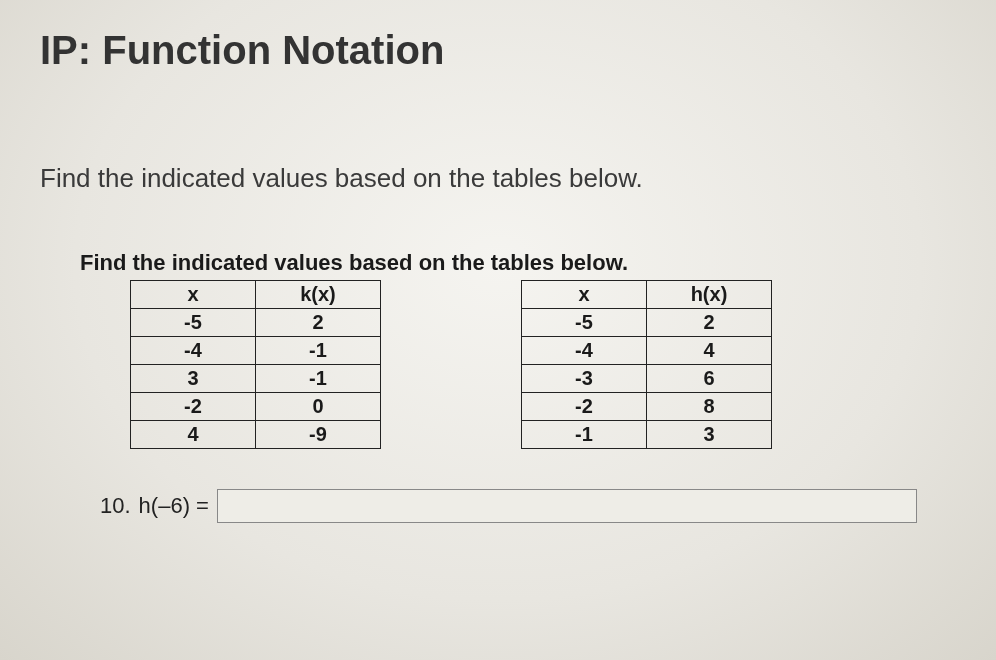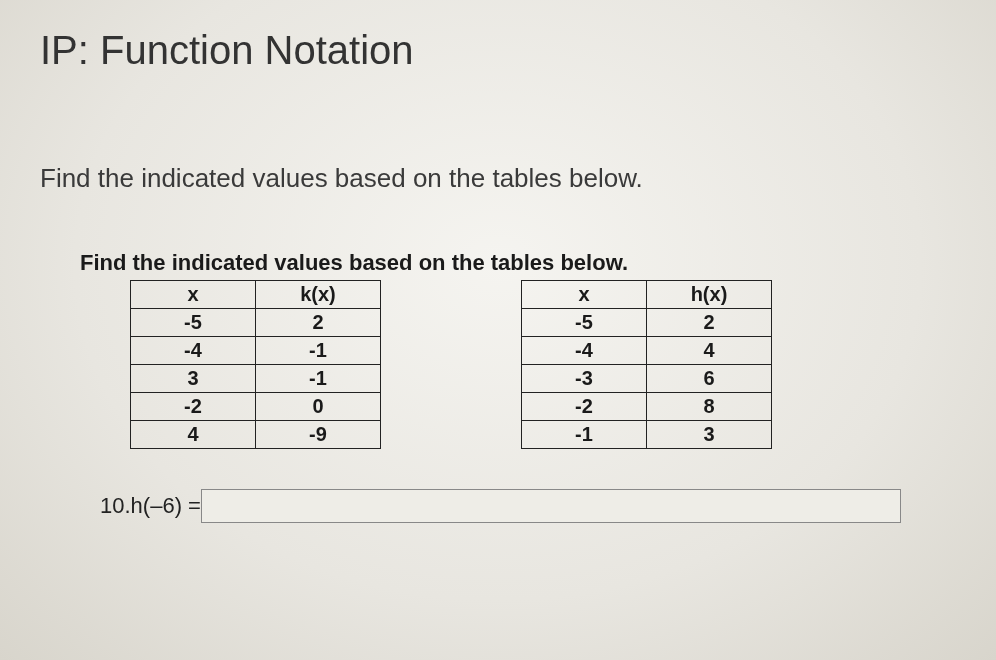--- a/index.html
+++ b/index.html
@@ -7,21 +7,21 @@
     width: 996px;
     height: 660px;
     background: radial-gradient(ellipse at 50% 40%, #f5f4f0 0%, #e8e6e0 60%, #d8d5cc 100%);
     font-family: Arial, Helvetica, sans-serif;
     color: #2a2a2a;
     padding: 20px 40px;
     overflow: hidden;
   }
   .title {
     font-size: 40px;
-    font-weight: 400;
+    font-weight: 700;
     color: #333;
     margin-top: 8px;
     margin-bottom: 90px;
   }
   .instruction {
     font-size: 26px;
     font-weight: 400;
     color: #3a3a3a;
     margin-bottom: 56px;
   }
@@ -52,21 +52,21 @@
     line-height: 1.25;
     color: #1a1a1a;
   }
   th {
     font-weight: 700;
   }
   .question-row {
     display: flex;
     align-items: center;
     margin-left: 60px;
-    gap: 0;
+    gap: 8px;
   }
   .question-label {
     font-size: 22px;
     color: #222;
   }
   .answer-input {
     flex: 0 0 auto;
     width: 700px;
     height: 34px;
     border: 1px solid #888;

